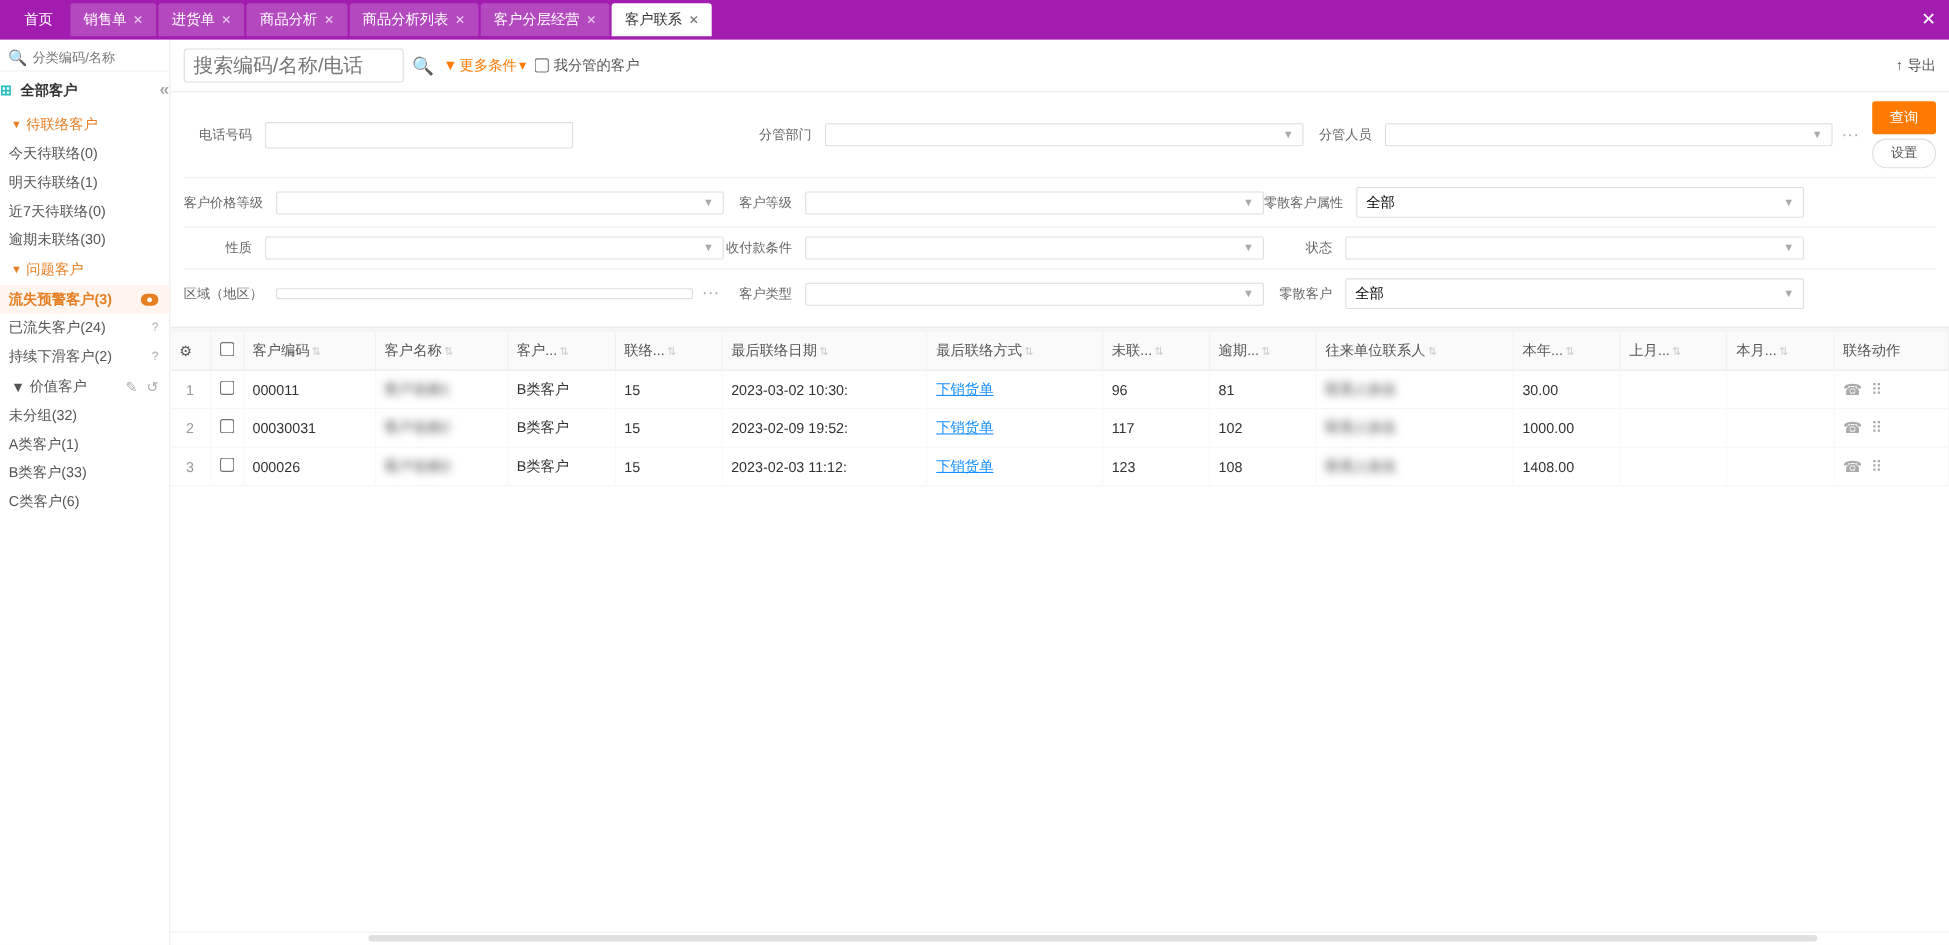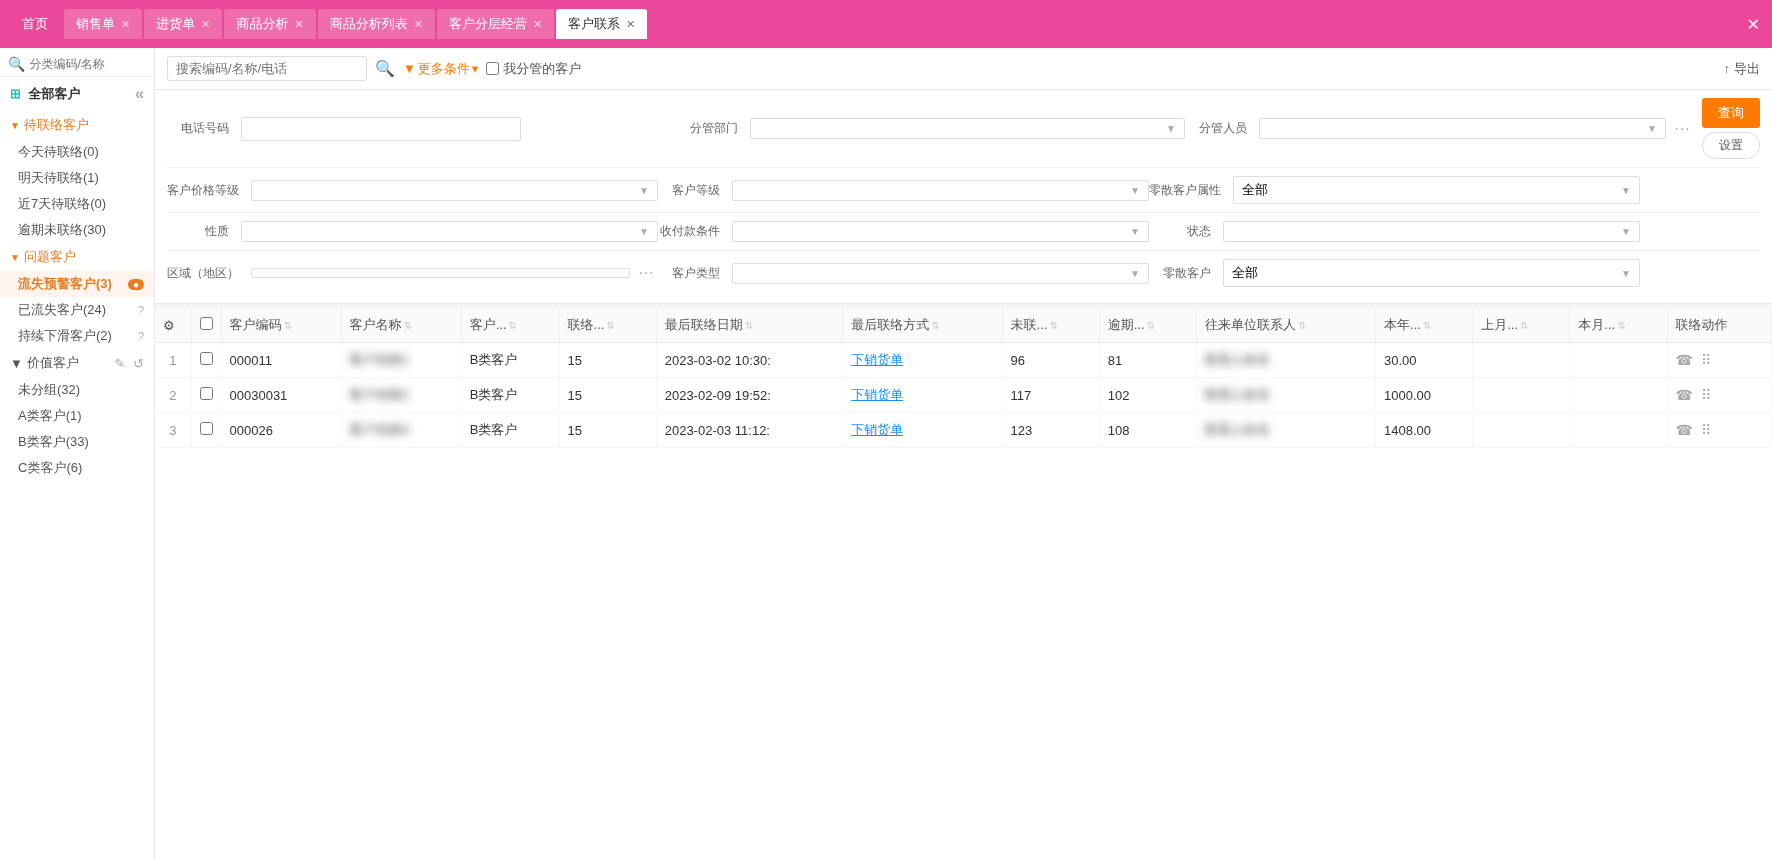--- a/index.html
+++ b/index.html
@@ -1,21 +1,21 @@
 <!DOCTYPE html>
 <html><head>
   <meta charset="utf-8">
   <style>
     * { box-sizing: border-box; margin: 0; padding: 0; font-family: 'Microsoft YaHei', Arial, sans-serif; font-size: 13px; }
     body { background: #f5f5f5; overflow: hidden; width: 1772px; height: 859px; }
 
     
     .tab-bar {
-      background: #ec4899;
-      height: 48px;
+      background: #a21caf;
+      height: 36px;
       display: flex;
       align-items: center;
       padding: 0 8px;
       gap: 2px;
       position: relative;
     }
     .tab-bar .home-tab {
       color: #fff;
       padding: 6px 14px;
       font-size: 13px;
@@ -77,21 +77,21 @@
     .sidebar-search input {
       border: none;
       outline: none;
       font-size: 12px;
       color: #999;
       width: 100%;
       background: transparent;
     }
     .sidebar-search .search-icon { color: #aaa; font-size: 14px; }
     .sidebar-all {
-      padding: 8px 10px;
+      padding: 8px 0;
       display: flex;
       align-items: center;
       justify-content: space-between;
       font-weight: bold;
       color: #333;
       font-size: 13px;
     }
     .sidebar-all .grid-icon { color: #2abfbf; margin-right: 4px; }
     .sidebar-collapse { color: #aaa; cursor: pointer; font-size: 16px; }
 
@@ -99,21 +99,21 @@
       padding: 5px 10px;
       color: #e67e22;
       font-size: 12px;
       display: flex;
       align-items: center;
       gap: 4px;
       cursor: pointer;
     }
     .sidebar-group-title .arrow { font-size: 10px; }
     .sidebar-item {
-      padding: 4px 10px 4px 18px;
+      padding: 4px 10px 4px 8px;
       font-size: 12px;
       color: #555;
       cursor: pointer;
       display: flex;
       align-items: center;
       justify-content: space-between;
     }
     .sidebar-item.active {
       color: #e67e22;
       background: #fff5ee;
@@ -170,21 +170,21 @@
       padding: 8px 12px;
       display: flex;
       align-items: center;
       gap: 8px;
       border-bottom: 1px solid #e8e8e8;
     }
     .filter-search-input {
       border: 1px solid #ddd;
       border-radius: 3px;
       padding: 4px 8px;
-      font-size: 13px;
+      font-size: 18px;
       color: #999;
       width: 200px;
     }
     .filter-search-btn {
       background: none;
       border: none;
       cursor: pointer;
       color: #ff7a00;
       font-size: 16px;
     }

